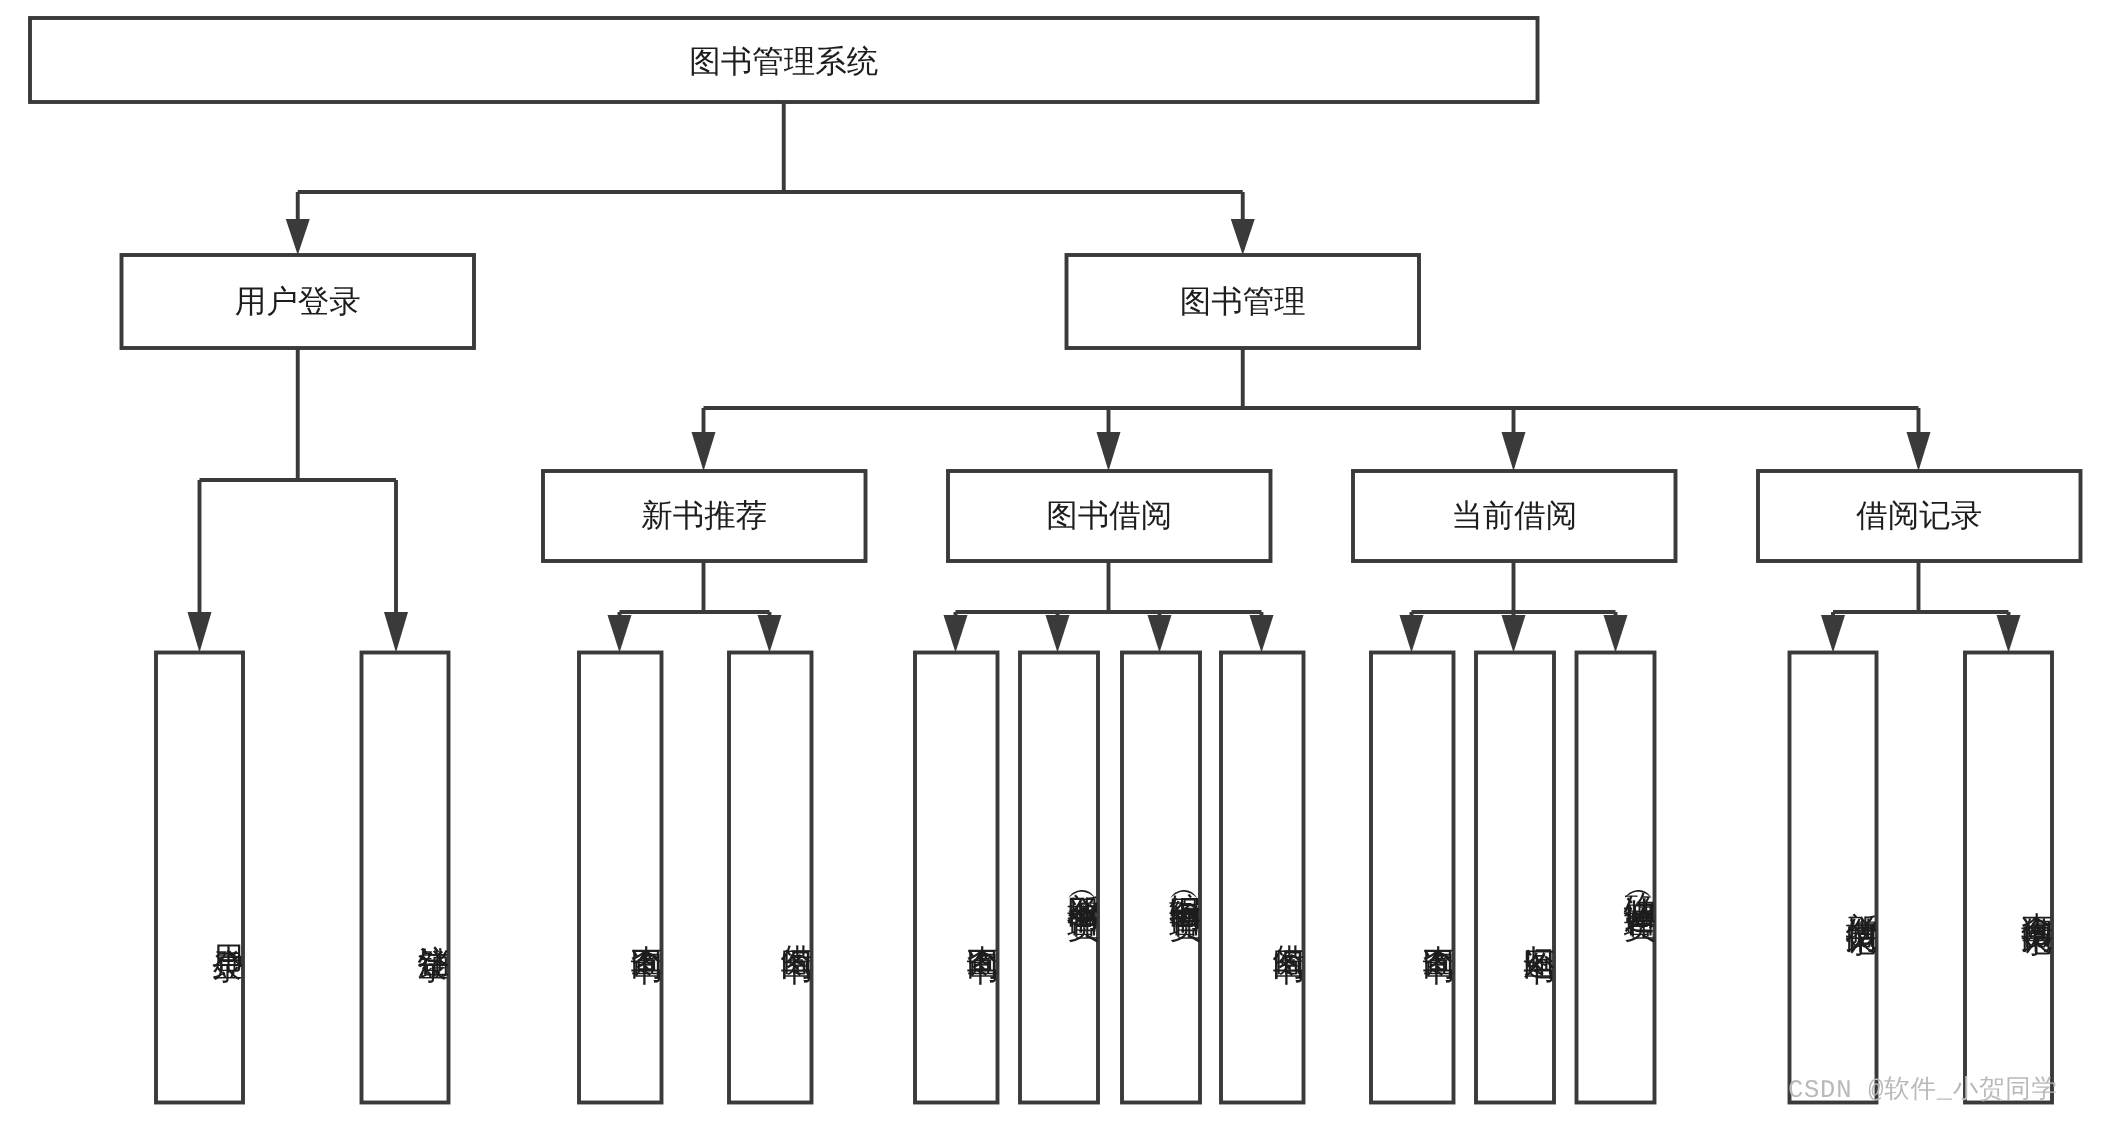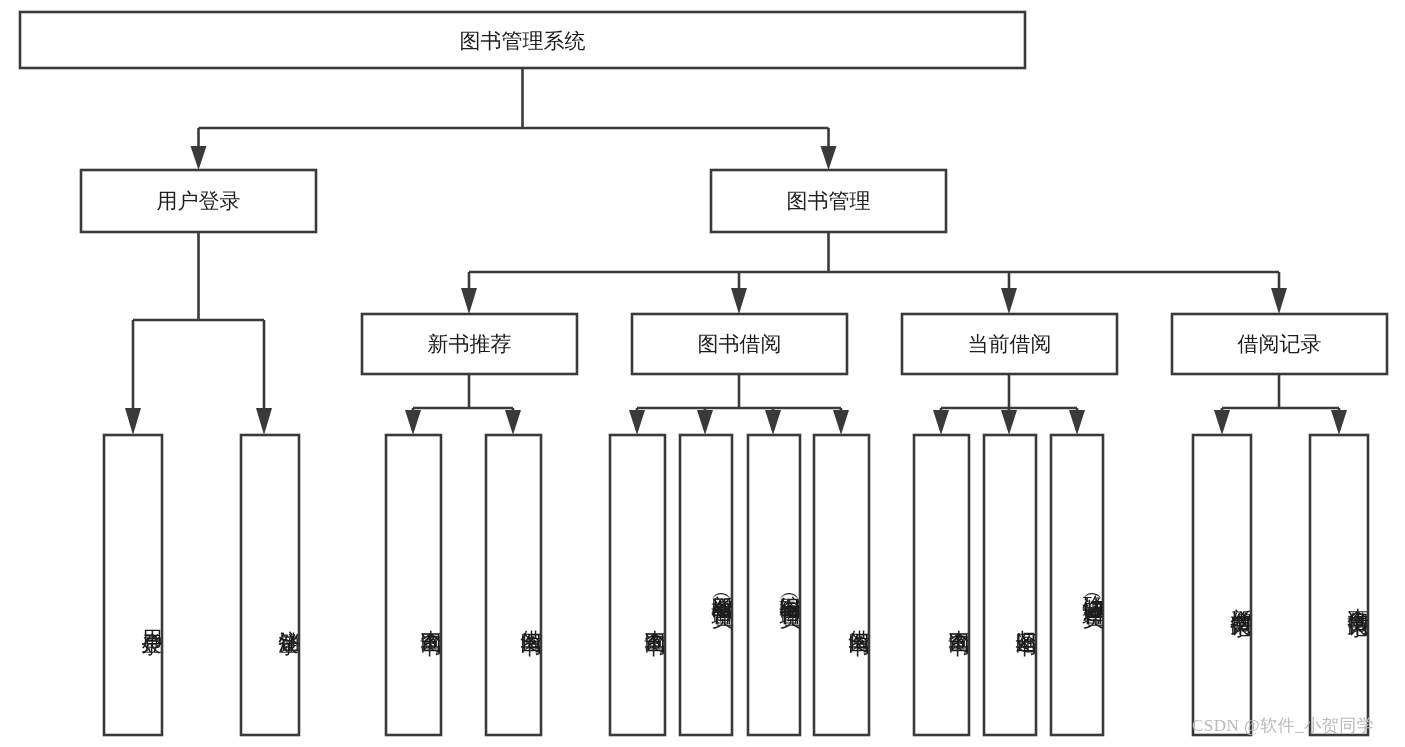--- a/index.html
+++ b/index.html
@@ -59,21 +59,21 @@
     letter-spacing: 2px;
     line-height: 1;
     display: flex;
     align-items: flex-start;
     justify-content: center;
     text-align: center;
     pointer-events: none;
   }
   .watermark {
     position: absolute;
-    font-family: Liberation Serif, serif;
+    font-family: Liberation Mono, monospace;
     font-size: 17px;
     color: #b9b9b9;
     white-space: nowrap;
     letter-spacing: 0.5px;
   }
 </style>
 </head>
 <body>
 
 <div id="diagram-root">

